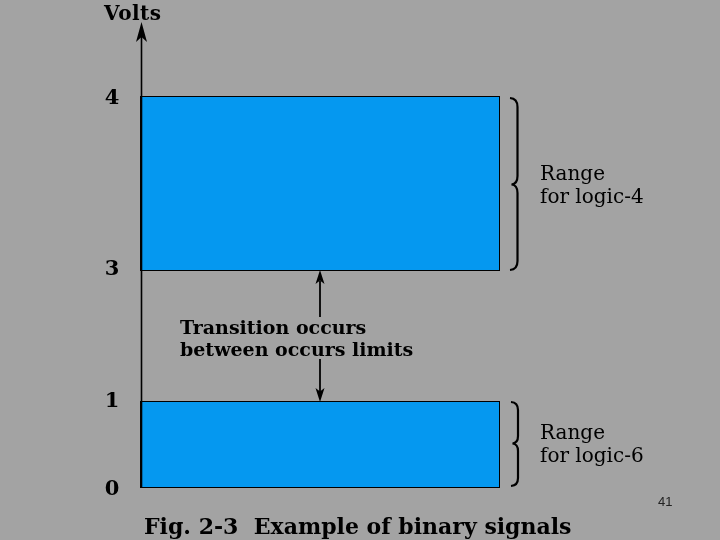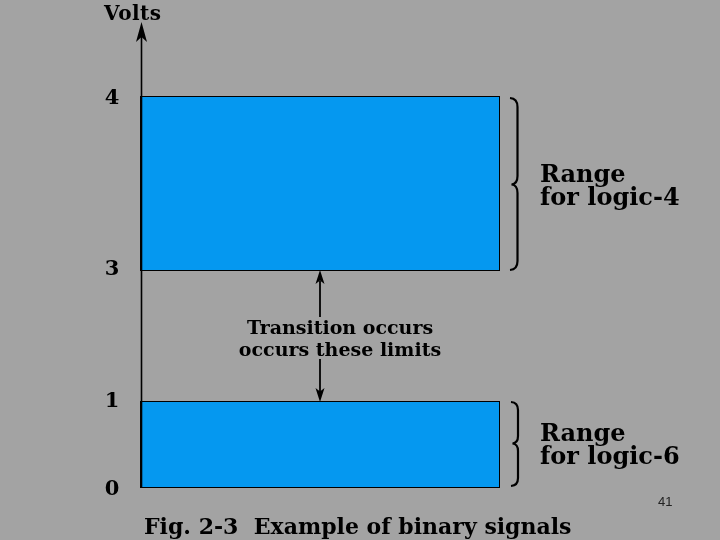--- a/index.html
+++ b/index.html
@@ -51,32 +51,32 @@
     line-height: 22px;
   }
   #tick-4 { left: 97px; top: 86px; }
   #tick-3 { left: 97px; top: 257px; }
   #tick-1 { left: 97px; top: 389px; }
   #tick-0 { left: 97px; top: 477px; }
 
   .range-label {
     position: absolute;
     left: 540px;
-    font-size: 24px;
-    font-weight: bold;
+    font-size: 20px;
+    font-weight: normal;
     line-height: 23px;
     white-space: nowrap;
   }
   #range-label-logic1 { top: 162px; }
   #range-label-logic0 { top: 421px; }
 
   .transition-label {
     left: 180px; top: 316px;
     width: 320px;
-    text-align: center;
+    text-align: left;
     font-size: 19px;
     font-weight: bold;
     line-height: 22px;
     white-space: nowrap;
   }
 
   .caption {
     left: 144px; top: 513px;
     font-size: 22px;
     font-weight: bold;
@@ -128,20 +128,20 @@
     <div>Range</div>
     <div>for logic-4</div>
   </div>
   <div id="range-label-logic0" class="range-label">
     <div>Range</div>
     <div>for logic-6</div>
   </div>
 
   <div class="abs transition-label">
     <div>Transition occurs</div>
-    <div>occurs these limits</div>
+    <div>between occurs limits</div>
   </div>
 
   <div class="abs caption">Fig. 2-3  Example of binary signals</div>
 
   <div class="abs page-number">41</div>
 
 </div>
 
 </body></html>

